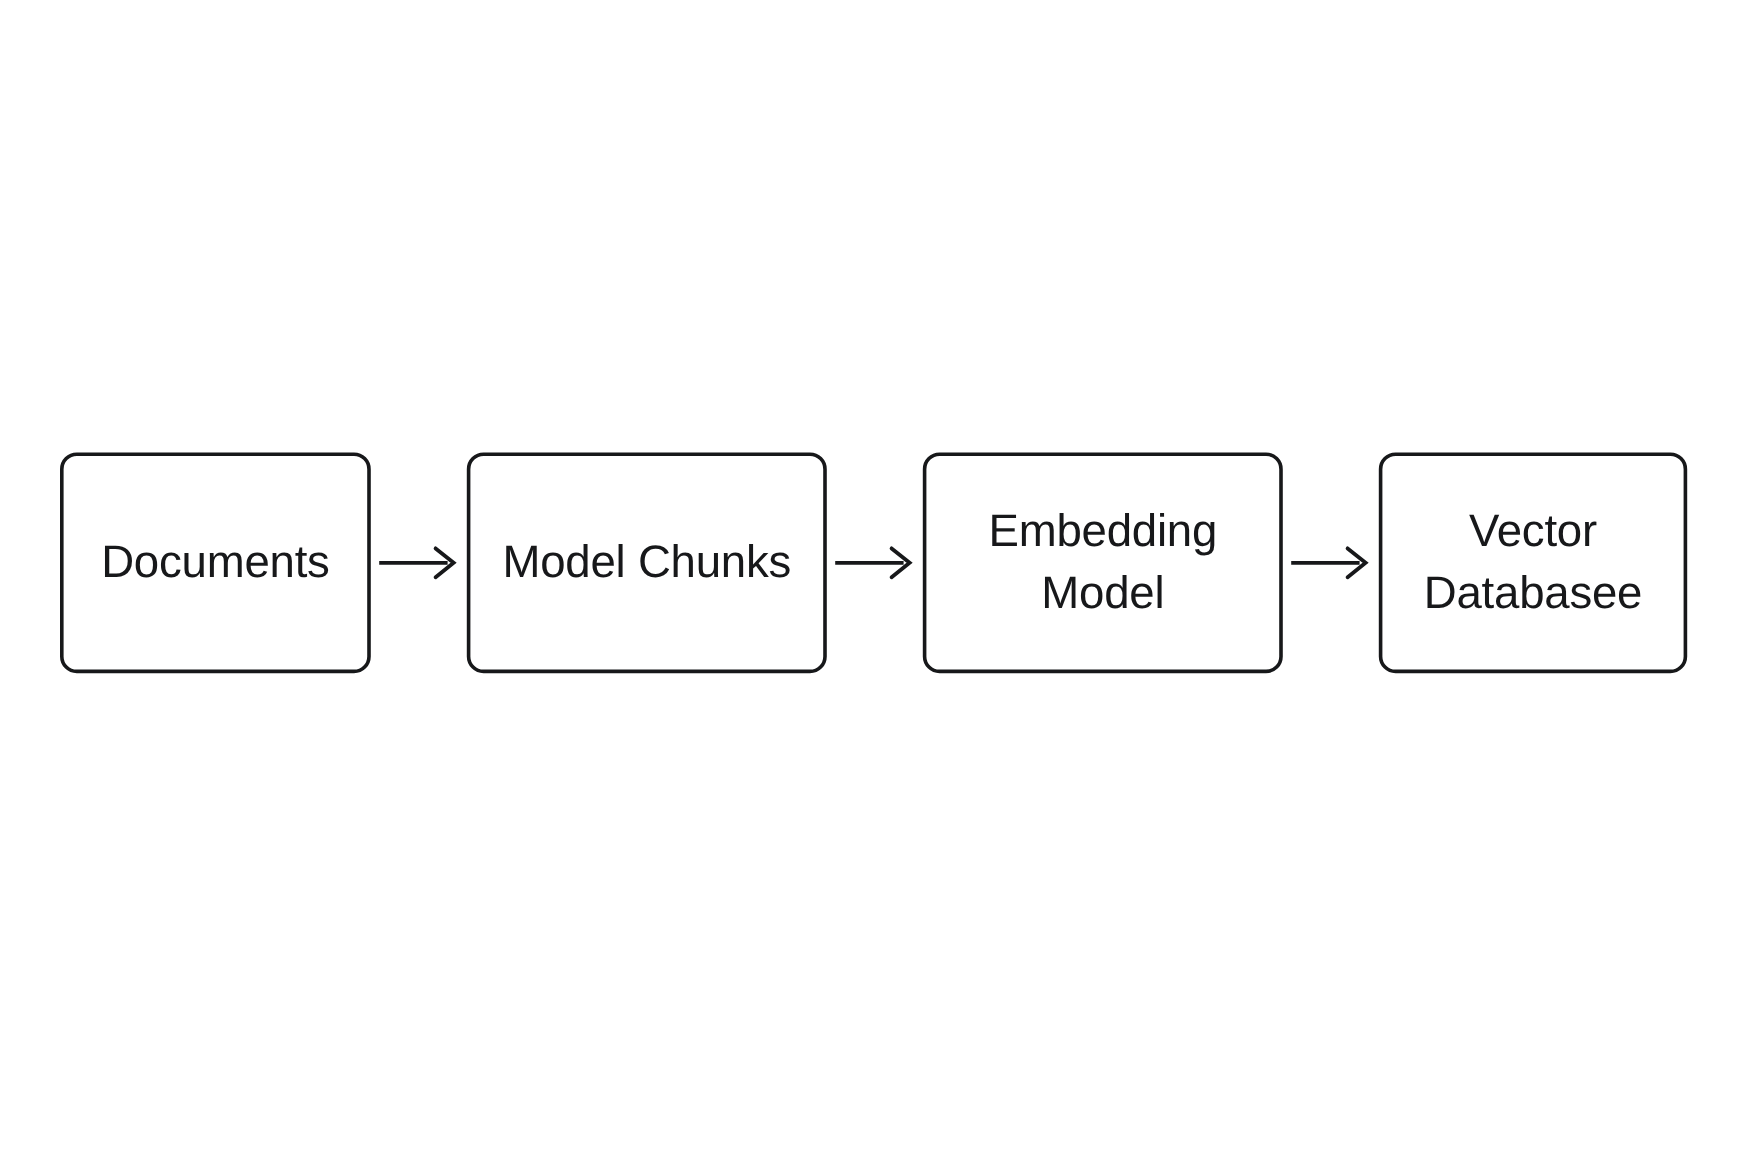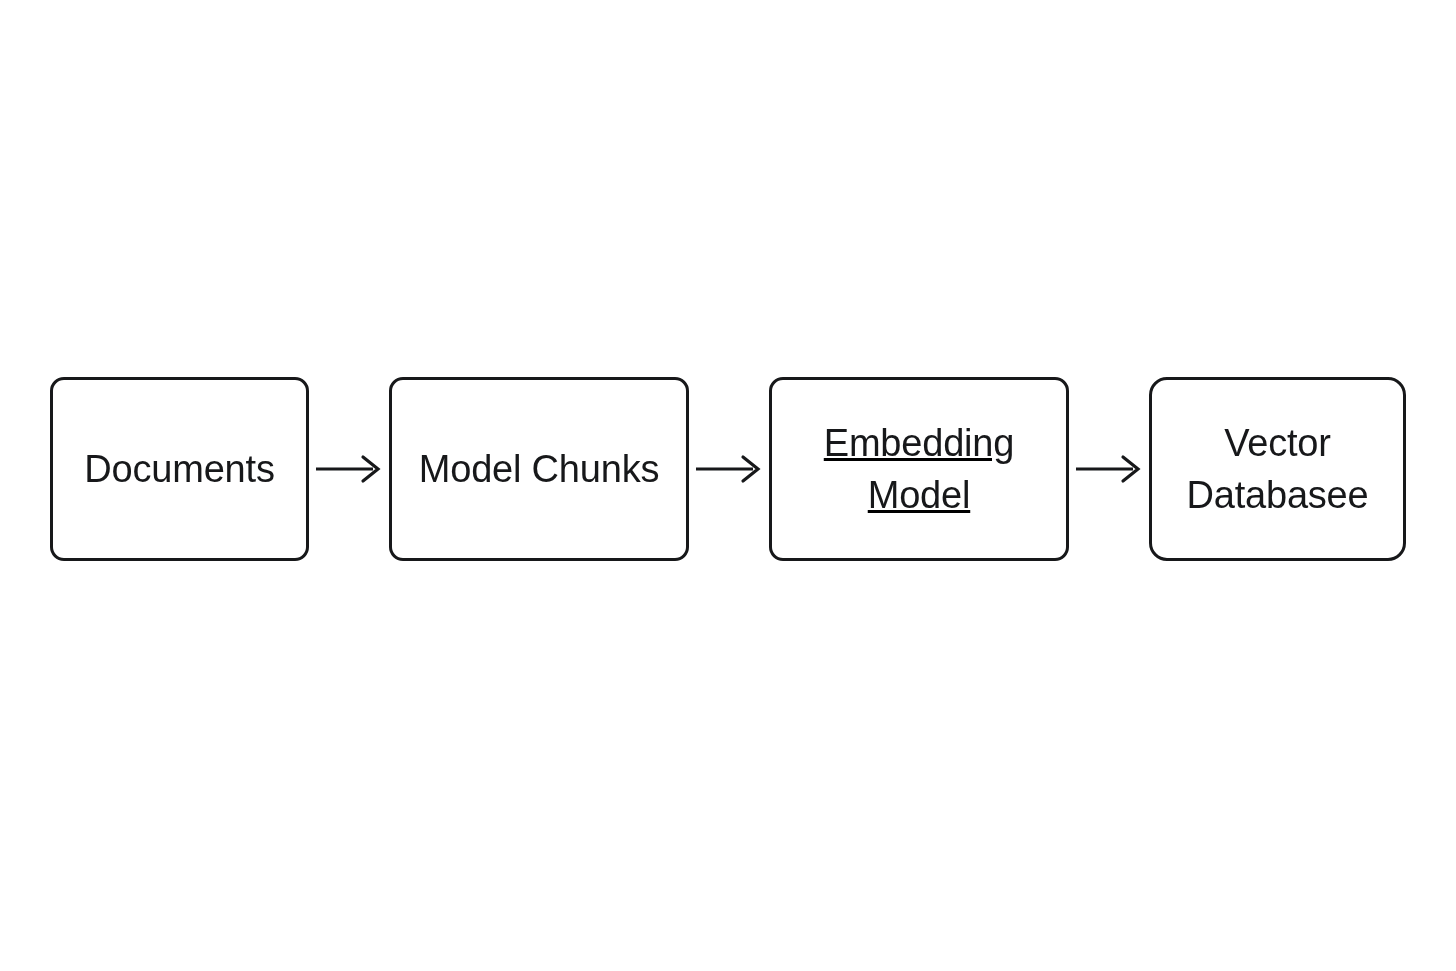--- a/index.html
+++ b/index.html
@@ -53,22 +53,22 @@
     text-align: center;
     letter-spacing: -0.2px;
     white-space: pre-line;
     font-weight: 400;
     padding: 0 10px;
   }
 
   
   .node-box.w-documents  { width: 259px; }
   .node-box.w-chunks     { width: 300px; }
-  .node-box.w-embedding  { width: 300px; text-decoration: underline; }
-  .node-box.w-vectordb   { width: 257px; border-radius: 18px; }
+  .node-box.w-embedding  { width: 300px; }
+  .node-box.w-vectordb   { width: 257px; }
 
   
   .connector {
     flex: 0 0 80px;
     width: 80px;
     height: 184px;
     display: flex;
     align-items: center;
     justify-content: center;
     position: relative;

